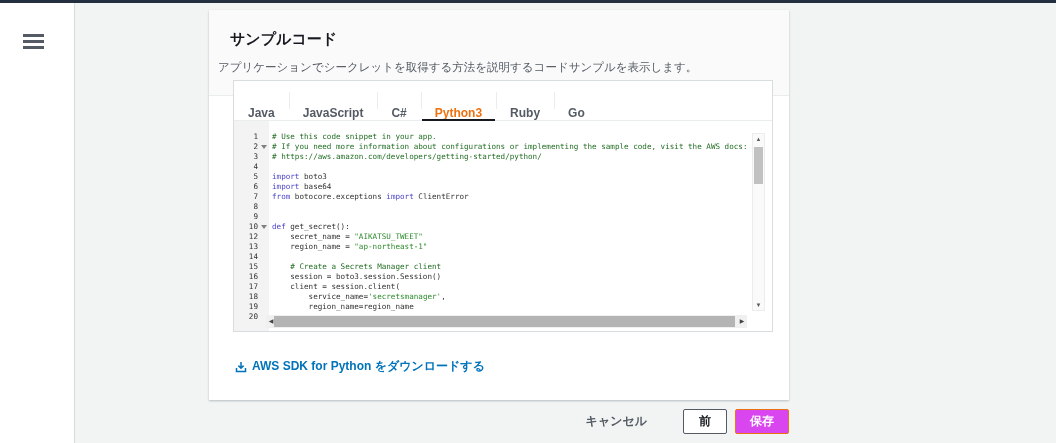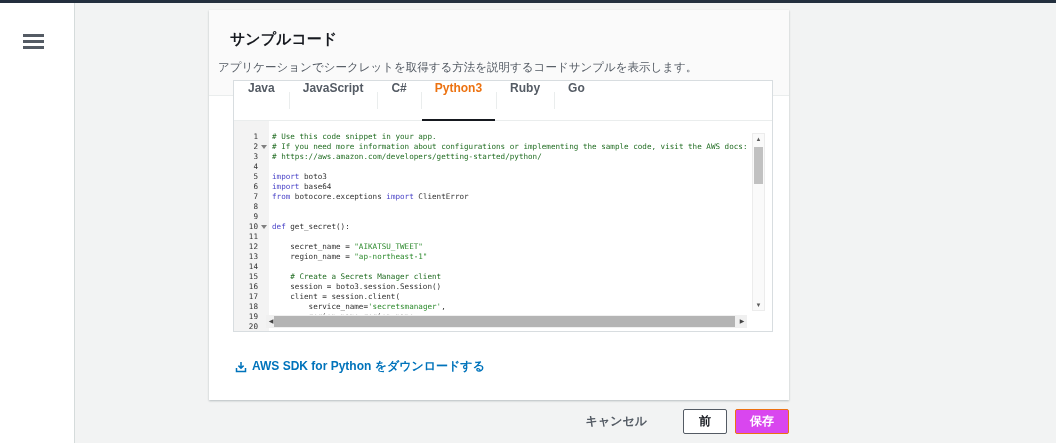--- a/index.html
+++ b/index.html
@@ -14,21 +14,21 @@
   .hamburger span{display:block;width:21px;height:3px;background:#545b64;margin-bottom:3px;}
 
   .card{position:absolute;left:209px;top:10px;width:580px;height:390px;background:#ffffff;
         box-shadow:0 1px 2px rgba(0,28,36,.25);box-sizing:border-box;}
   .card-header{background:#fafafa;border-bottom:1px solid #eaeded;padding:7px 10px 9px 9px;}
   .card-title{margin:12px;font-size:15px;line-height:19px;font-weight:bold;color:#16191f;}
   .card-desc{margin:3px 0 12px;font-size:11.5px;line-height:14px;color:#545b64;}
 
   .code-panel{position:absolute;left:24px;top:70px;width:540px;height:252px;border:1px solid #d8dde0;box-sizing:border-box;background:#fff;}
   .tabbar{display:flex;height:40px;border-bottom:1px solid #eaeded;box-sizing:border-box;}
-  .tab{position:relative;display:flex;align-items:flex-start;padding:0 14px;font-size:12px;font-weight:bold;color:#545b64;cursor:pointer;}
+  .tab{position:relative;display:flex;align-items:flex-end;padding:0 14px;font-size:12px;font-weight:bold;color:#545b64;cursor:pointer;}
   .tab:not(:first-child)::before{content:"";position:absolute;left:0;top:11px;bottom:11px;width:1px;background:#eaeded;}
   .tab.active{color:#ec7211;}
   .tab.active::after{content:"";position:absolute;left:1px;right:1px;bottom:-2px;height:3px;background:#16191f;}
 
   .editor{position:absolute;left:0;right:0;top:40px;bottom:0;background:#fff;overflow:hidden;}
   .gutter-fill{position:absolute;left:0;top:0;bottom:0;width:35px;background:#f3f3f3;}
   .lines{position:absolute;left:0;right:14px;top:11px;}
   .line{display:flex;height:10px;line-height:10px;font-family:"DejaVu Sans Mono",monospace;font-size:7.6px;white-space:pre;}
   .ln{flex:0 0 24px;text-align:right;color:#333;padding-right:2px;}
   .fold{flex:0 0 9px;position:relative;}
@@ -107,21 +107,20 @@
           <div class="line"><span class="ln">1</span><span class="fold"></span><span class="code"><span class="tok-c"># Use this code snippet in your app.</span></span></div>
           <div class="line"><span class="ln">2</span><span class="fold"><i class="fold-tri"></i></span><span class="code"><span class="tok-c"># If you need more information about configurations or implementing the sample code, visit the AWS docs:</span></span></div>
           <div class="line"><span class="ln">3</span><span class="fold"></span><span class="code"><span class="tok-c"># https://aws.amazon.com/developers/getting-started/python/</span></span></div>
           <div class="line"><span class="ln">4</span><span class="fold"></span><span class="code"></span></div>
           <div class="line"><span class="ln">5</span><span class="fold"></span><span class="code"><span class="tok-k">import</span><span class="tok-p"> boto3</span></span></div>
           <div class="line"><span class="ln">6</span><span class="fold"></span><span class="code"><span class="tok-k">import</span><span class="tok-p"> base64</span></span></div>
           <div class="line"><span class="ln">7</span><span class="fold"></span><span class="code"><span class="tok-k">from</span><span class="tok-p"> botocore.exceptions </span><span class="tok-k">import</span><span class="tok-p"> ClientError</span></span></div>
           <div class="line"><span class="ln">8</span><span class="fold"></span><span class="code"></span></div>
           <div class="line"><span class="ln">9</span><span class="fold"></span><span class="code"></span></div>
           <div class="line"><span class="ln">10</span><span class="fold"><i class="fold-tri"></i></span><span class="code"><span class="tok-k">def</span><span class="tok-p"> get_secret():</span></span></div>
-          <div class="line"><span class="ln">11</span><span class="fold"></span><span class="code"></span></div>
           <div class="line"><span class="ln">12</span><span class="fold"></span><span class="code"><span class="tok-p">    secret_name = </span><span class="tok-s">"AIKATSU_TWEET"</span></span></div>
           <div class="line"><span class="ln">13</span><span class="fold"></span><span class="code"><span class="tok-p">    region_name = </span><span class="tok-s">"ap-northeast-1"</span></span></div>
           <div class="line"><span class="ln">14</span><span class="fold"></span><span class="code"></span></div>
           <div class="line"><span class="ln">15</span><span class="fold"></span><span class="code"><span class="tok-c">    # Create a Secrets Manager client</span></span></div>
           <div class="line"><span class="ln">16</span><span class="fold"></span><span class="code"><span class="tok-p">    session = boto3.session.Session()</span></span></div>
           <div class="line"><span class="ln">17</span><span class="fold"></span><span class="code"><span class="tok-p">    client = session.client(</span></span></div>
           <div class="line"><span class="ln">18</span><span class="fold"></span><span class="code"><span class="tok-p">        service_name=</span><span class="tok-s">'secretsmanager'</span><span class="tok-p">,</span></span></div>
           <div class="line"><span class="ln">19</span><span class="fold"></span><span class="code"><span class="tok-p">        region_name=region_name</span></span></div>
           <div class="line"><span class="ln">20</span><span class="fold"></span><span class="code"></span></div>
         </div>

